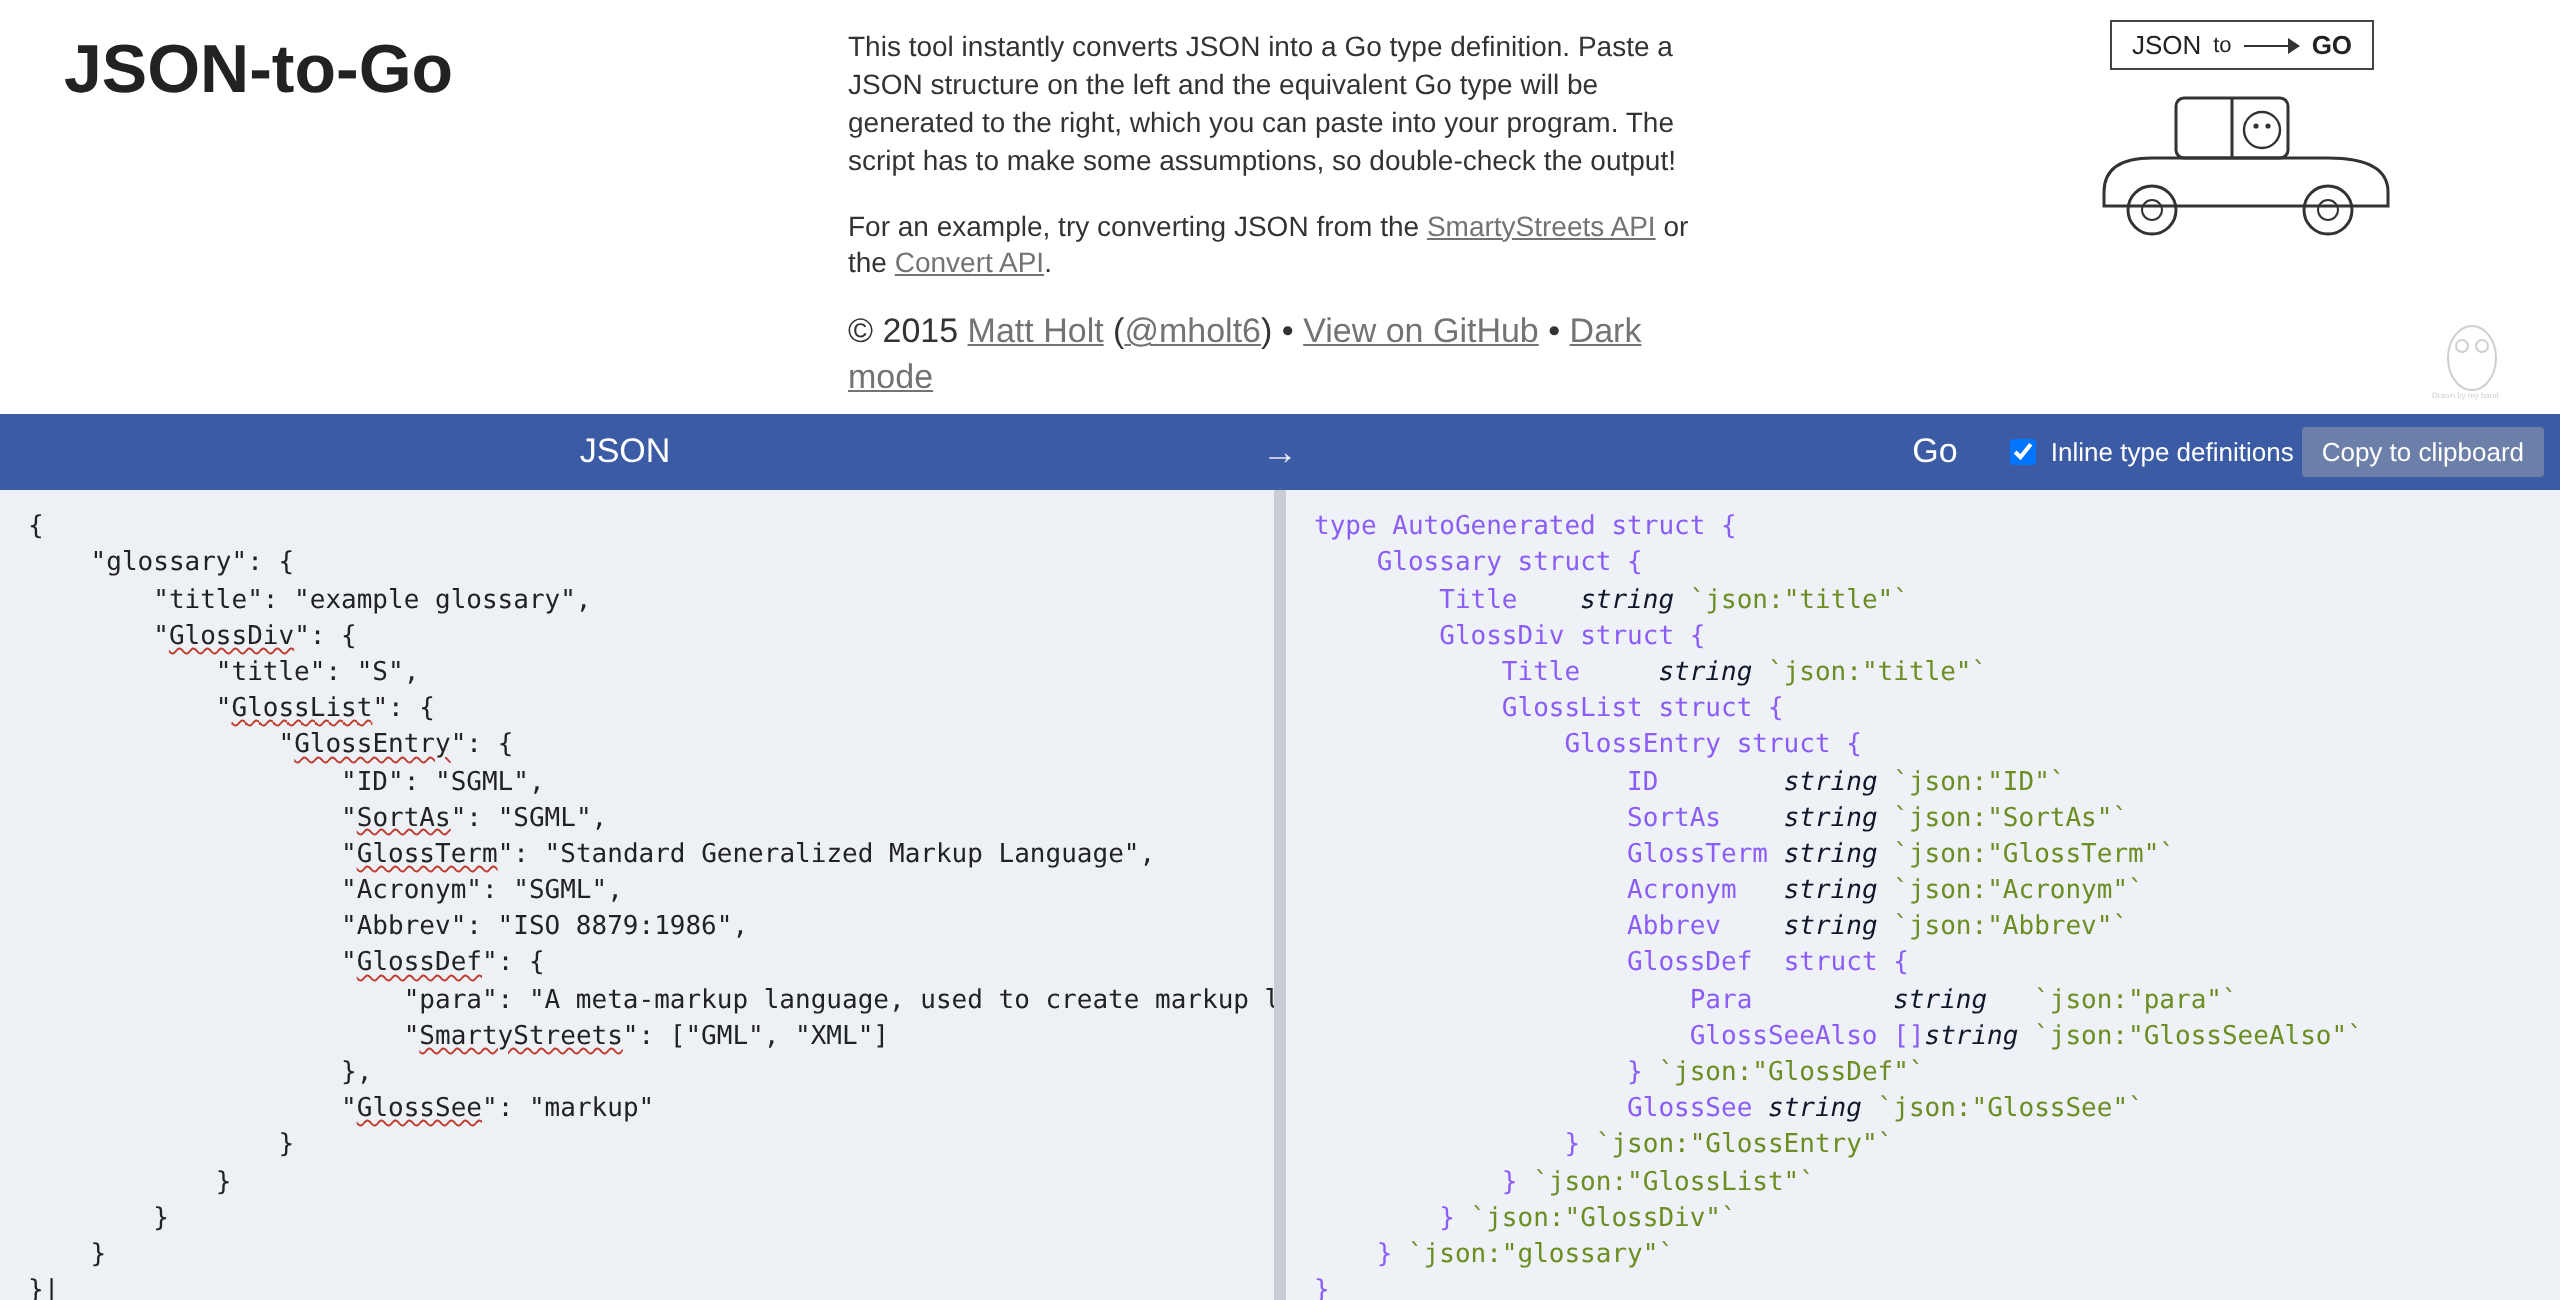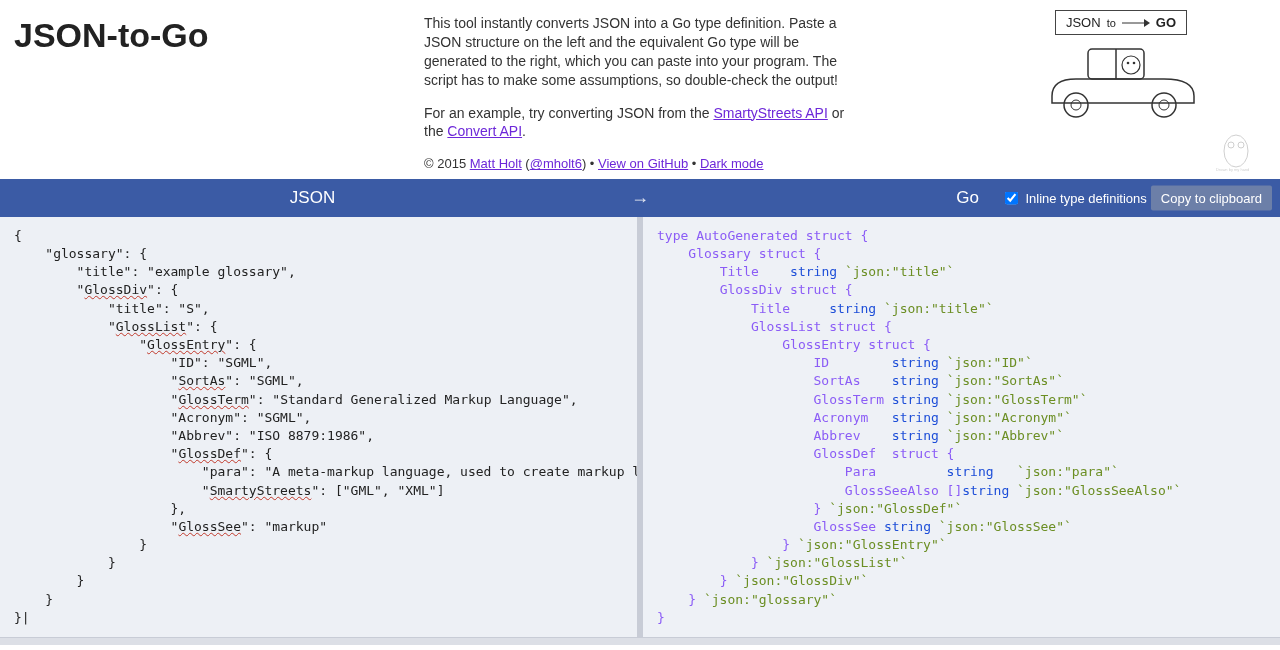--- a/index.html
+++ b/index.html
@@ -3,47 +3,47 @@
 <meta charset="utf-8">
 <style>
   * { box-sizing: border-box; }
   body {
     margin: 0;
     font-family: "Segoe UI", "Helvetica Neue", Arial, sans-serif;
     font-size: 14px;
     color: #222;
     background: #fff;
   }
-  a { color: #6d28d9; text-decoration: underline; }
+  a { color: #737373; text-decoration: underline; }
 
   .header {
     display: flex;
     padding: 10px 14px 6px 14px;
     gap: 30px;
   }
   .title-block { flex: 0 0 380px; }
   .title-block h1 {
-    margin: 6px 0 2px 0;
+    margin: 6px 0 2px 18px;
     font-size: 34px;
     font-weight: 700;
   }
   .title-block .subtitle {
     font-size: 20px;
     font-weight: 400;
     color: #333;
     margin-top: 2px;
   }
   .desc-block {
     flex: 0 0 430px;
     font-size: 14px;
     color: #333;
     line-height: 1.35;
   }
   .desc-block p { margin: 4px 0 14px 0; }
-  .credits { font-size: 13px; color: #333; margin-top: 12px; }
+  .credits { font-size: 17px; color: #333; margin-top: 12px; }
   .logo-block {
     flex: 1;
     display: flex;
     justify-content: flex-end;
     align-items: flex-start;
     gap: 20px;
     padding-right: 10px;
   }
   .logo-box {
     display:flex; flex-direction:column; align-items:center; gap:6px;
@@ -120,21 +120,21 @@
   }
   .pane-left {
     border-right: 6px solid #c8ccd6;
     background: #edf0f5;
   }
   .pane-left .ul { text-decoration: underline; text-decoration-color: #c0392b; text-decoration-style: wavy; text-decoration-thickness:1px;}
   .pane-right {
     background: #eef1f6;
   }
   .tok-key   { color: #8b5cf6; }
-  .tok-type  { color: #1d4ed8; }
+  .tok-type  { color: #0f172a; font-style: italic; }
   .tok-tag   { color: #6b8e23; }
   .tok-plain { color: #8b5cf6; }
 
   .footer-scroll {
     height: 8px;
     background: #dcdfe6;
     border-top: 1px solid #c8ccd6;
   }
 </style>
 </head>

